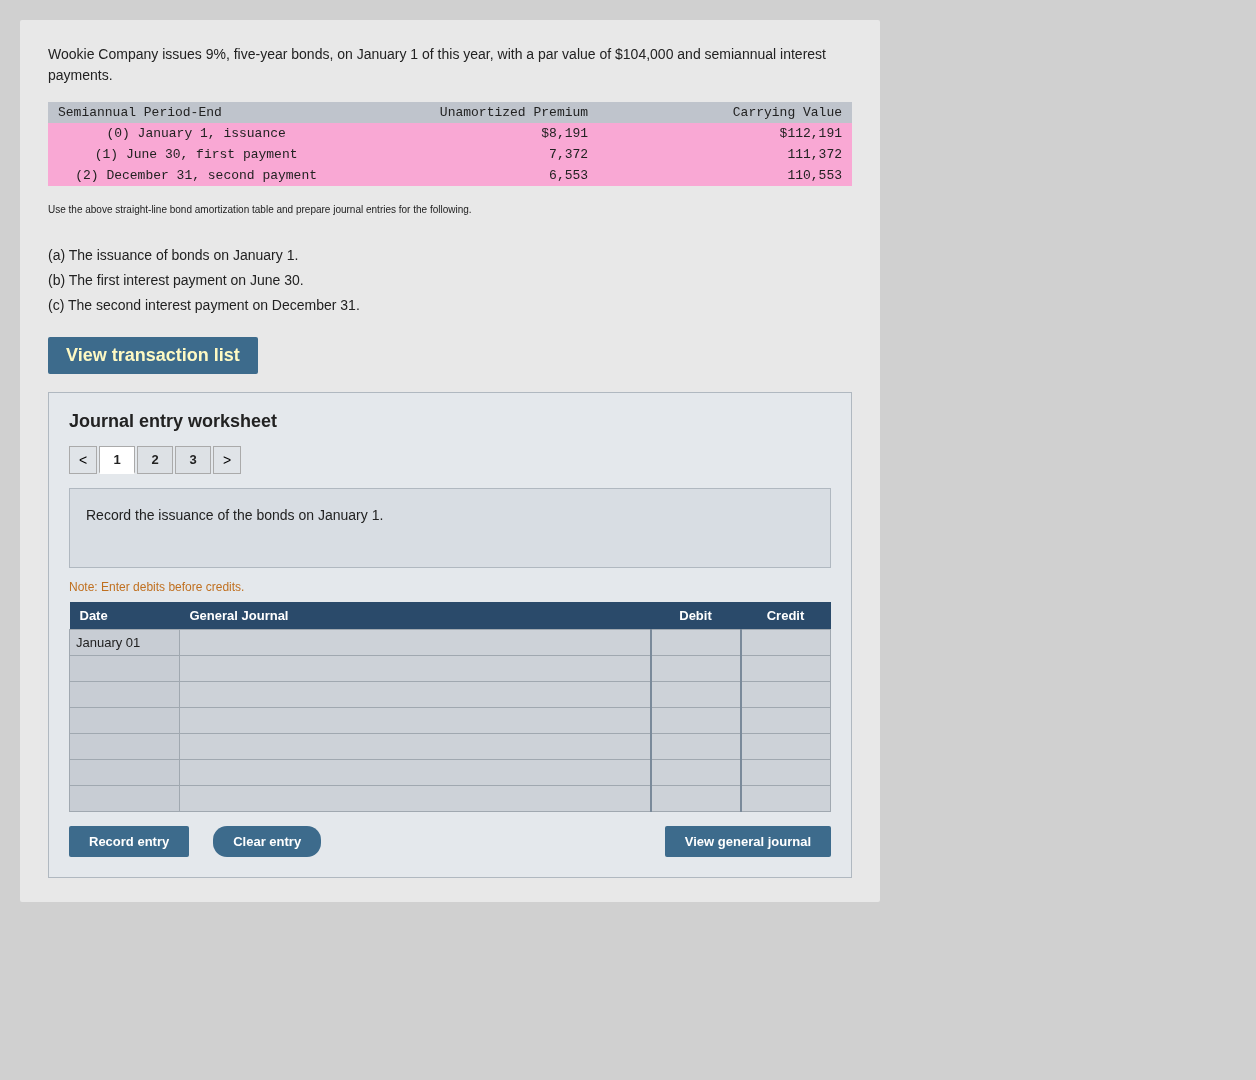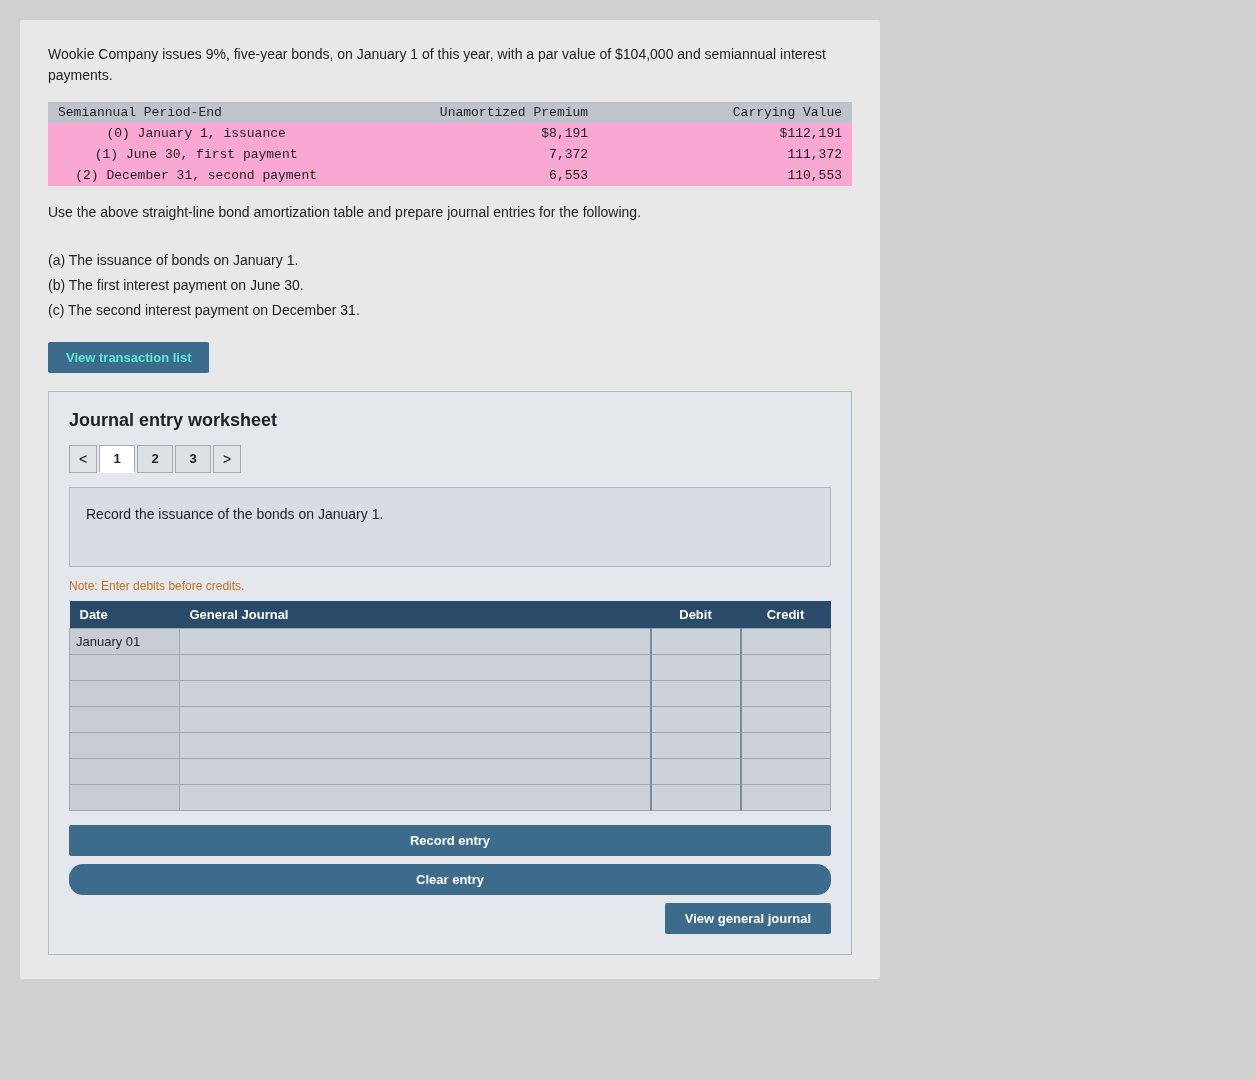--- a/index.html
+++ b/index.html
@@ -41,36 +41,36 @@
       text-align: left;
     }
     .amort-table td {
       text-align: center;
     }
     .amort-table .col-period { width: 35%; }
     .amort-table .col-premium { width: 30%; text-align: right; }
     .amort-table .col-carrying { width: 30%; text-align: right; }
     .amort-table td.col-premium, .amort-table td.col-carrying { text-align: right; }
     .instructions {
-      font-size: 14px;
+      font-size: 10px;
       margin-bottom: 12px;
       color: #222;
     }
     .task-list {
       font-size: 14px;
       line-height: 1.8;
       margin-bottom: 18px;
       color: #222;
     }
     .btn-view-transaction {
       background: #3d6b8c;
-      color: #5eead4;
+      color: #fef9c3;
       border: none;
       padding: 8px 18px;
-      font-size: 13px;
+      font-size: 18px;
       font-weight: bold;
       cursor: pointer;
       border-radius: 2px;
       margin-bottom: 18px;
     }
     .worksheet-container {
       background: #e4e8ec;
       border: 1px solid #b0b8c0;
       padding: 18px 20px 20px 20px;
     }
@@ -173,22 +173,22 @@
     .journal-table input {
       width: 100%;
       background: transparent;
       border: none;
       outline: none;
       font-size: 13px;
       color: #222;
     }
     .bottom-buttons {
       display: flex;
-      gap: 8px;
-      flex-direction: column;
+      gap: 24px;
+      align-items: center;
     }
     .btn-record {
       background: #3d6b8c;
       color: white;
       border: none;
       padding: 8px 20px;
       font-size: 13px;
       font-weight: bold;
       cursor: pointer;
       border-radius: 2px;

